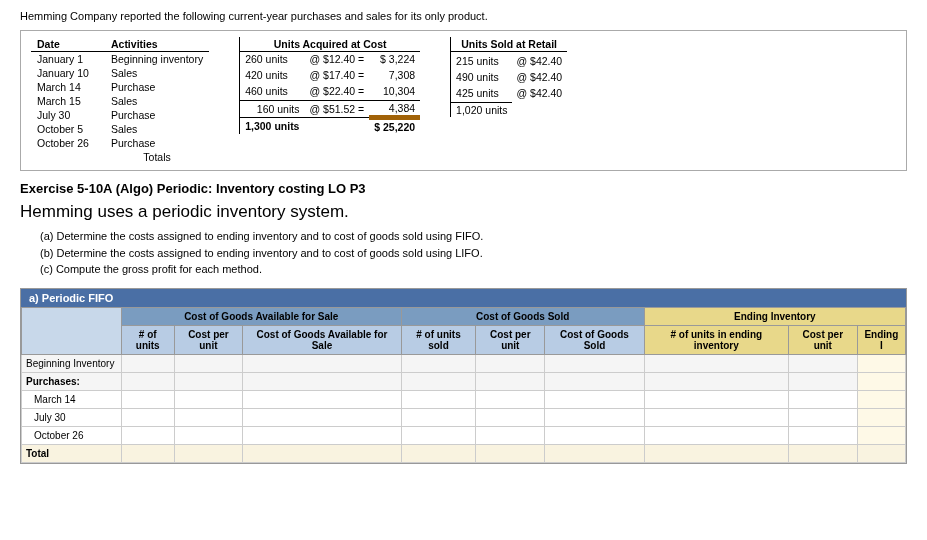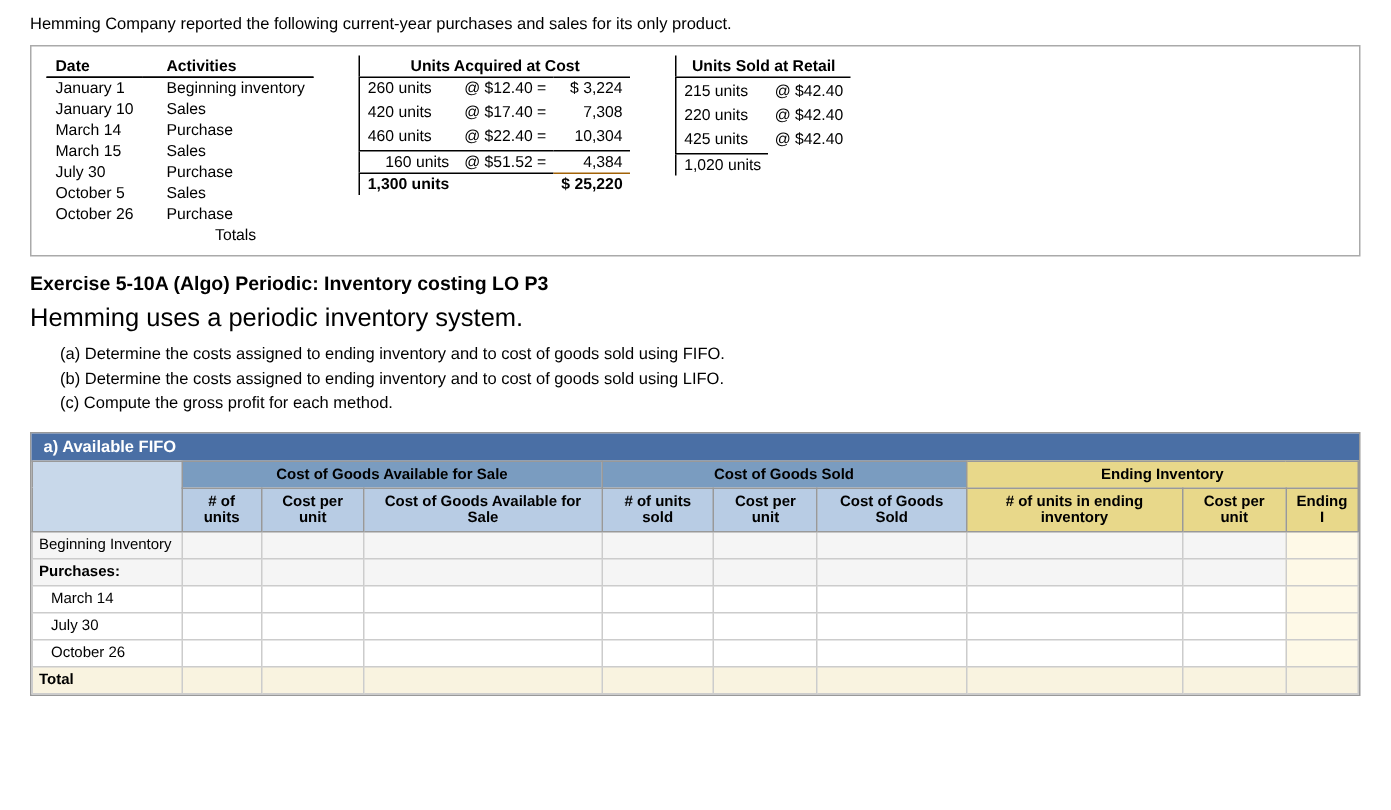--- a/index.html
+++ b/index.html
@@ -212,21 +212,21 @@
           <td></td>
         </tr>
       <tr>
         <td style="border-top:1px solid #000;text-align:right;">160 units</td>
           <td style="border-top:1px solid #000;">@ $51.52 =</td>
           <td style="text-align:right; border-top:1px solid #000;">4,384</td>
       </tr>
       <tr class="totals-row">
         <td style="border-top:1px solid #000;">1,300 units</td>
           <td></td>
-          <td style="text-align:left; border-top:1px solid #a16207;">$ 25,220</td>
+          <td style="text-align:left; border-top:5px solid #a16207;">$ 25,220</td>
       </tr>
     </tbody>
   </table>
 
   <table class="uc-table" style="border-left:1px solid #000;">
     <thead>
       <tr>
         <td colspan="2" style="text-align:center; font-weight:bold; border-bottom:1px solid #000;">Units Sold at Retail</td>
       </tr>
     </thead>
@@ -237,21 +237,21 @@
         </tr>
       <tr>
         <td>215 units</td>
           <td style="padding-left:4px;">@ $42.40</td>
       </tr>
       <tr>
           <td></td>
           <td></td>
         </tr>
       <tr>
-        <td>220 units</td>
+        <td>490 units</td>
           <td style="padding-left:4px;">@ $42.40</td>
       </tr>
       <tr>
           <td></td>
           <td></td>
         </tr>
       <tr>
         <td>425 units</td>
           <td style="padding-left:4px;">@ $42.40</td>
       </tr>
@@ -273,21 +273,21 @@
 <p class="uses-text">Hemming uses a periodic inventory system.</p>
 
 <div class="instructions">
   <p>(a) Determine the costs assigned to ending inventory and to cost of goods sold using FIFO.</p>
   <p>(b) Determine the costs assigned to ending inventory and to cost of goods sold using LIFO.</p>
   <p>(c) Compute the gross profit for each method.</p>
 </div>
 
 <div class="fifo-table-wrapper">
 
-  <div class="fifo-section">a) Available FIFO</div>
+  <div class="fifo-section">a) Periodic FIFO</div>
 
   <table class="fifo-table">
     <thead>
 
       <tr>
         <th rowspan="2" style="background:#c8d8ea; color:#000; min-width:100px;"></th>
         <th colspan="3" style="background:#7a9cc0; color:#000; text-align:center;">Cost of Goods Available for Sale</th>
         <th colspan="3" style="background:#7a9cc0; color:#000; text-align:center;">Cost of Goods Sold</th>
         <th colspan="3" style="background:#e8d88a; color:#000; text-align:center;">Ending Inventory</th>
       </tr>

